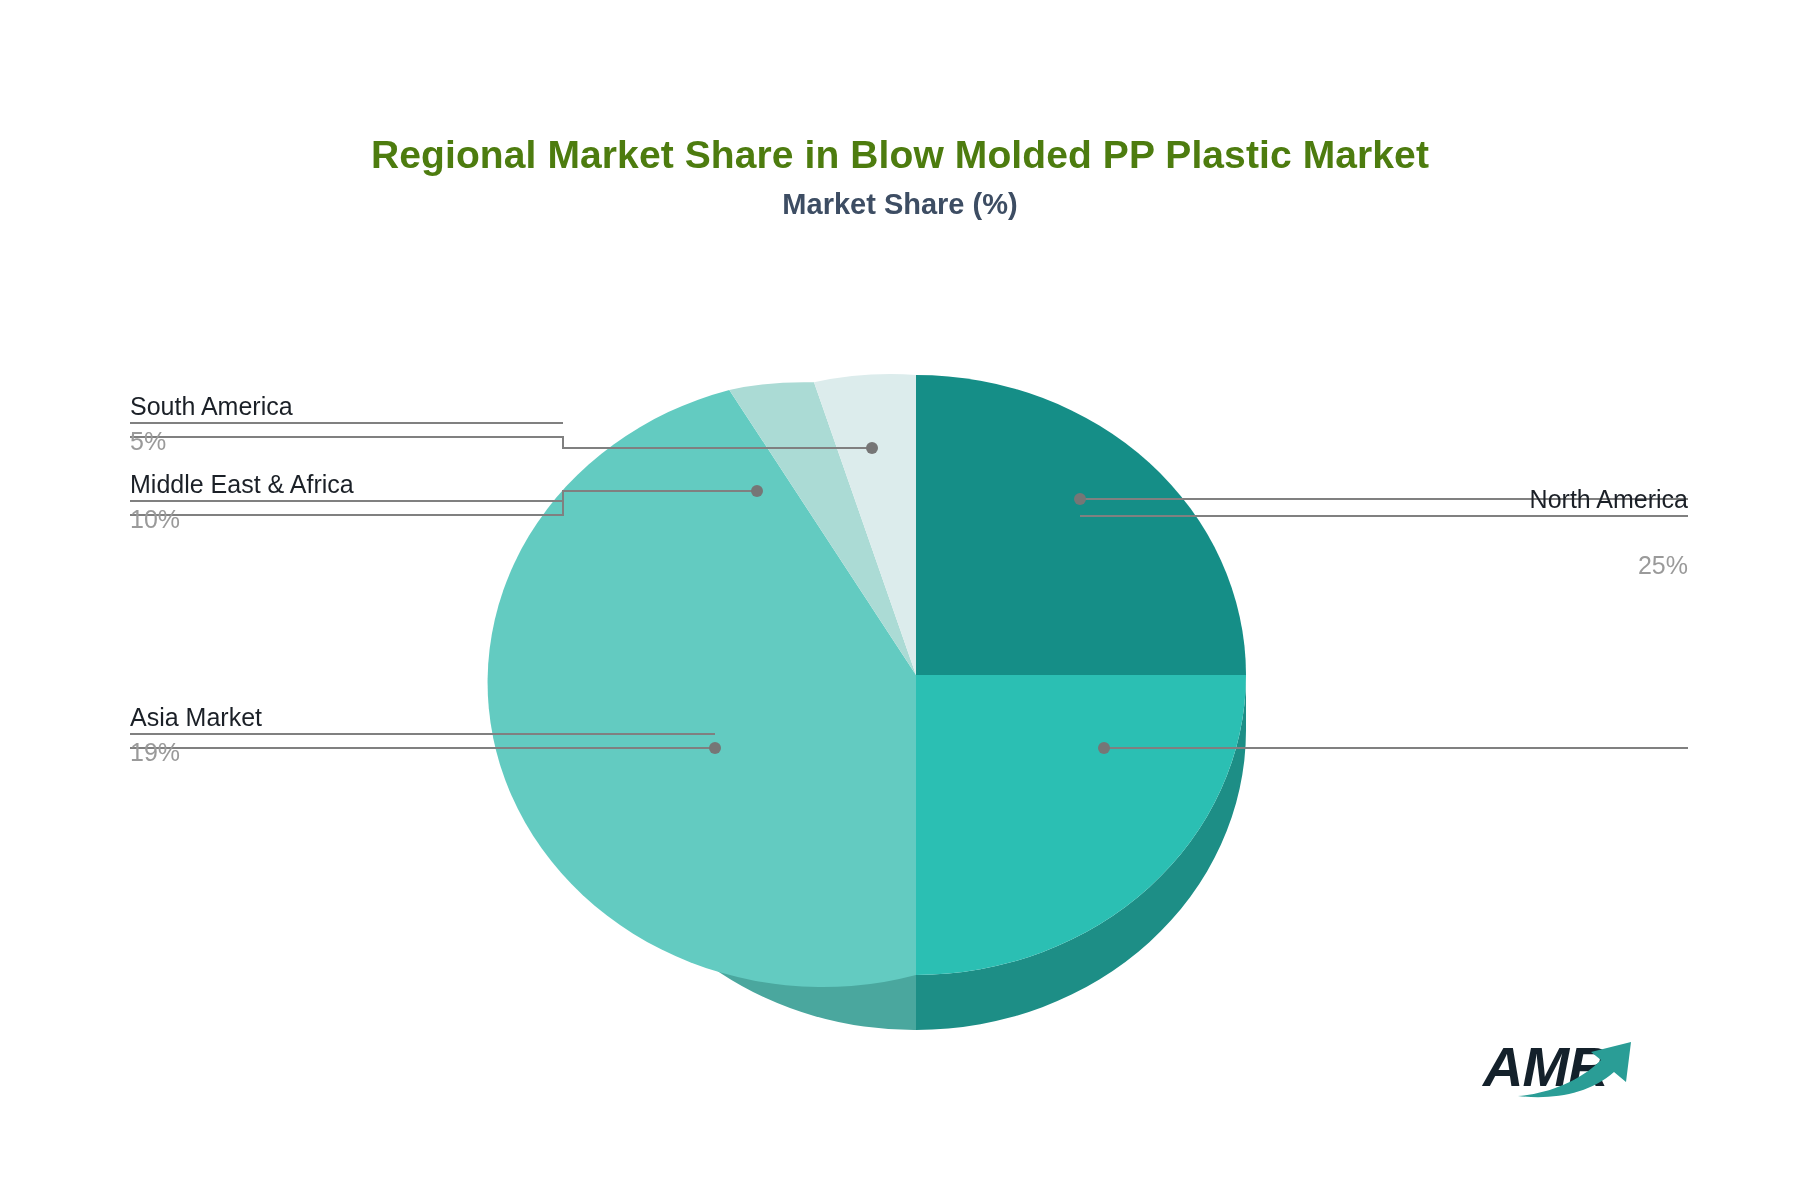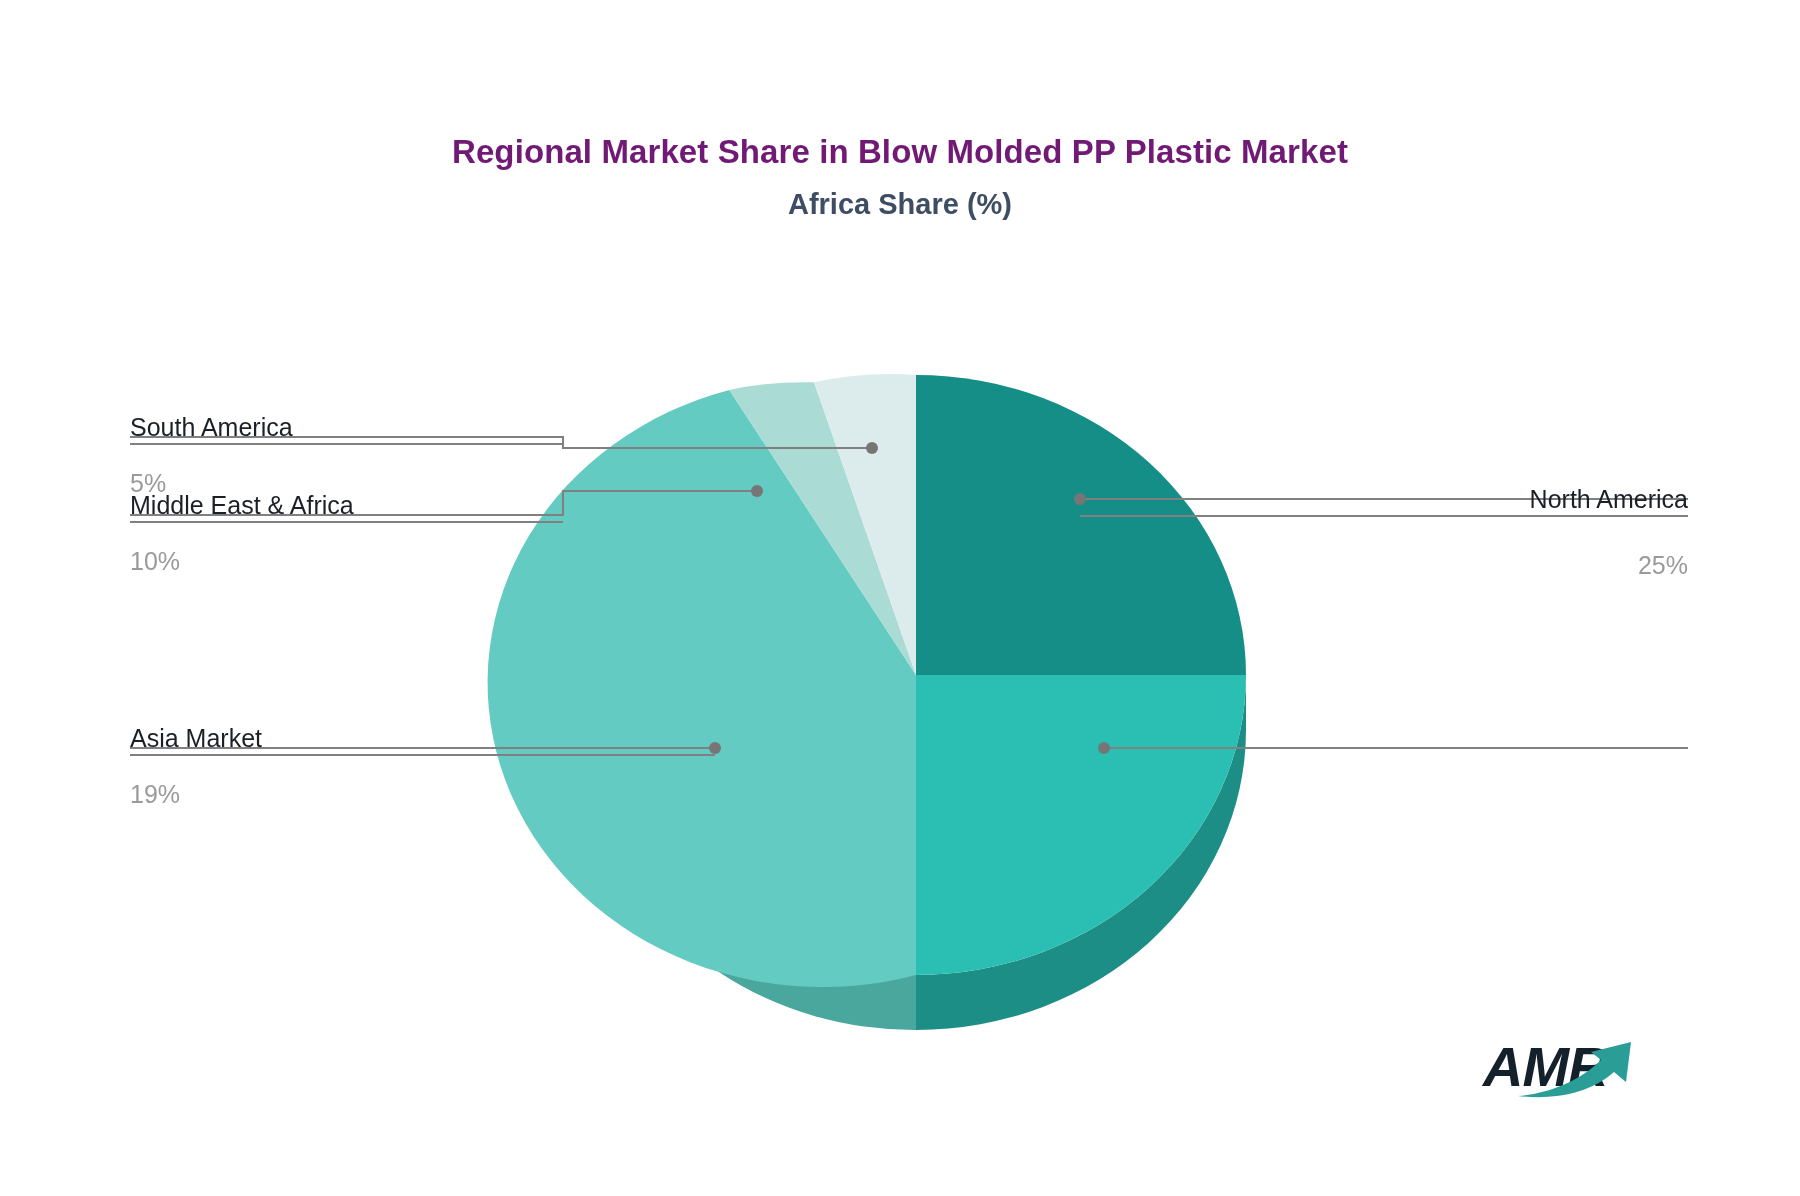--- a/index.html
+++ b/index.html
@@ -16,23 +16,23 @@
     font-family: "Liberation Sans", sans-serif;
   }
 
   
   #chart-title {
     position: absolute;
     left: 0;
     top: 133px;
     width: 1800px;
     text-align: center;
-    font-size: 33px;
+    font-size: 39px;
     font-weight: bold;
-    color: #701a75;
+    color: #4d7c0f;
     letter-spacing: 0.1px;
   }
   #chart-subtitle {
     position: absolute;
     left: 0;
     top: 188px;
     width: 1800px;
     text-align: center;
     font-size: 29px;
     font-weight: bold;
@@ -63,21 +63,21 @@
     font-size: 25px;
     color: #9a9a9a;
     line-height: 34px;
     white-space: nowrap;
   }
   .callout .rule {
     height: 0;
     border-top: 2px solid #808080;
   }
   .callout.left  .cat,
-  .callout.left  .val { text-align: left; margin-top: 21px; }
+  .callout.left  .val { text-align: left; }
   .callout.right .cat,
   .callout.right .val { text-align: right; margin-top: 31px; }
 
   
   #amr-logo {
     position: absolute;
     left: 1483px;
     top: 1030px;
     width: 175px;
     height: 72px;
@@ -94,21 +94,21 @@
     font-style: italic;
   }
   #amr-logo svg { position: absolute; left: 0; top: 0; }
 </style>
 </head>
 <body>
 
 <div id="canvas">
 
   <div id="chart-title">Regional Market Share in Blow Molded PP Plastic Market</div>
-  <div id="chart-subtitle">Africa Share (%)</div>
+  <div id="chart-subtitle">Market Share (%)</div>
 
   <svg id="pie-wrap" viewBox="0 0 1800 1196" width="1800" height="1196">
     <defs></defs>
 
     <g>
 
       <path fill="#4aa79e" d="M 600.1 767.5
                A 330 300 0 0 0 916 975
                L 916 1030
                A 330 300 0 0 1 600.1 822.5

